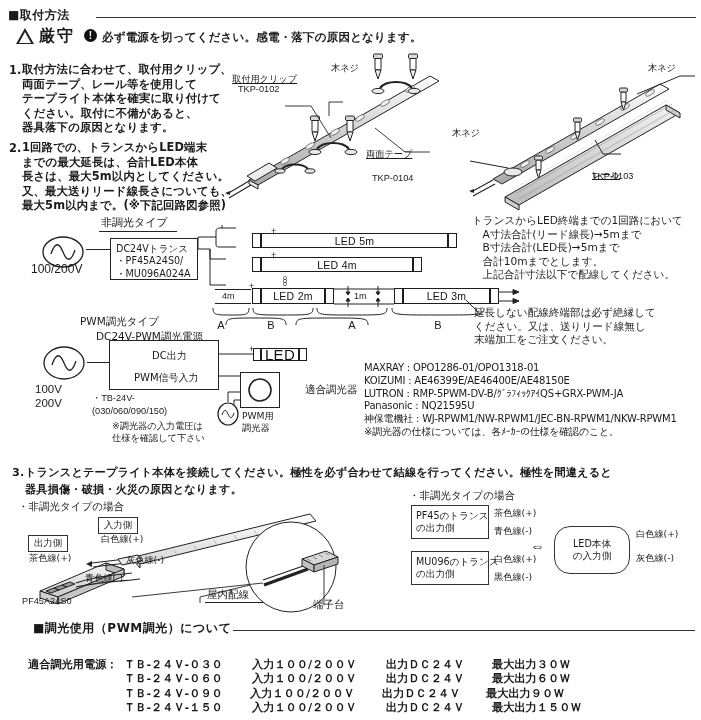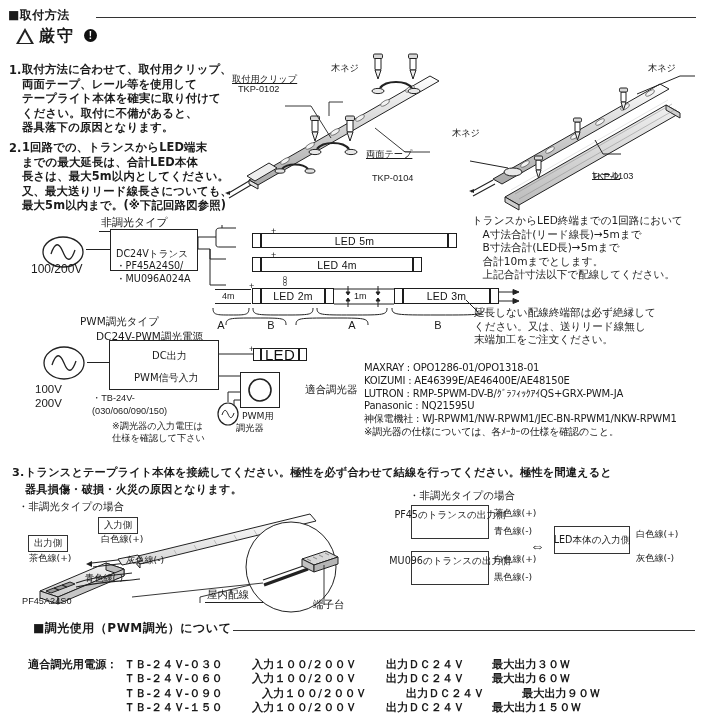--- a/index.html
+++ b/index.html
@@ -120,33 +120,34 @@
     text-align: center;
   }
 
   
   .tbox {
     box-sizing: border-box;
     border: 1.3px solid #222;
     background: #fff;
     font-size: 9.6px;
     line-height: 1.5;
-    padding: 18px 5px;
+    padding: 4px 5px;
+    margin-top: 9px;
   }
 
   .wirebox {
     box-sizing: border-box;
     border: 1.3px solid #333;
     background: #fff;
     font-size: 9.6px;
     line-height: 1.35;
     text-align: left;
     padding: 3px 4px;
     display: flex;
-    flex-direction: row;
+    flex-direction: column;
     justify-content: center;
   }
   .wirelab { font-size: 9.2px; line-height: 1.5; }
   .label-box {
     box-sizing: border-box;
     border: 1px solid #333;
     background: #fff;
     font-size: 9.4px;
     padding: 1px 3px;
     text-align: center;
@@ -162,20 +163,21 @@
 <div id="page">
 
   <div class="abs sec-head jp txt" style="left:8px; top:8px;">■取付方法</div>
   <div class="abs sec-rule" style="left:96px; top:17px; width:600px;"></div>
 
   <div class="abs" style="left:16px; top:28px;">
     <div class="tri"></div>
   </div>
   <div class="abs warn-title jp txt" style="left:39px; top:26px;">厳守</div>
   <div class="abs excl-circ" style="left:84px; top:29px;">!</div>
+  <div class="abs warn-body jp txt" style="left:102px; top:30px;">必ず電源を切ってください。感電・落下の原因となります。</div>
 
   <div class="abs para jp txt" style="left:9px; top:62px;">1.</div>
   <div class="abs para jp" style="left:22px; top:62px;">
     <div class="txt">取付方法に合わせて、取付用クリップ、</div>
     <div class="txt">両面テープ、レール等を使用して</div>
     <div class="txt">テープライト本体を確実に取り付けて</div>
     <div class="txt">ください。取付に不備があると、</div>
     <div class="txt">器具落下の原因となります。</div>
   </div>
 
@@ -451,21 +453,21 @@
   <div class="abs txt" style="left:249px; top:344px; font-size:9px;">+</div>
   <div class="abs ledcap" style="left:253px; top:348px; width:8px; height:13px;"></div>
   <div class="abs ledbar" style="left:261px; top:348px; width:38px; height:13px; font-size:15px;">LED</div>
   <div class="abs ledcap" style="left:299px; top:348px; width:8px; height:13px;"></div>
 
   <div class="abs box" style="left:240px; top:372px; width:40px; height:36px;"></div>
   <svg class="abs" style="left:246px; top:377px;" width="28" height="26" viewBox="0 0 28 26">
     <circle cx="14" cy="13" r="11" fill="#fff" stroke="#222" stroke-width="1.6"></circle>
   </svg>
   <div class="abs tiny2 jp txt" style="left:242px; top:410px;">PWM用</div>
-  <div class="abs tiny2 jp txt" style="left:236px; top:422px;">調光器</div>
+  <div class="abs tiny2 jp txt" style="left:242px; top:422px;">調光器</div>
 
   <svg class="abs" style="left:206px; top:384px;" width="44" height="44" viewBox="0 0 44 44">
     <g stroke="#222" stroke-width="1" fill="none">
       <path d="M34,8 L22,8 L22,18"></path>
       <path d="M34,16 L28,16 L28,22"></path>
       <ellipse cx="22" cy="30" rx="10" ry="11" fill="#fff" stroke="#222" stroke-width="1.2"></ellipse>
       <path d="M16,31 C18,25 20,25 22,30 C24,35 26,35 28,29"></path>
     </g>
   </svg>
 
@@ -576,21 +578,21 @@
     <div class="txt">の出力側</div>
   </div>
 
   <div class="abs wirelab jp txt" style="left:494px; top:506px;">茶色線(+)</div>
   <div class="abs wirelab jp txt" style="left:494px; top:524px;">青色線(-)</div>
   <div class="abs wirelab jp txt" style="left:494px; top:552px;">白色線(+)</div>
   <div class="abs wirelab jp txt" style="left:494px; top:570px;">黒色線(-)</div>
 
   <div class="abs txt" style="left:530px; top:536px; font-size:15px;">⇔</div>
 
-  <div class="abs wirebox jp" style="left:554px; top:526px; width:76px; height:28px; align-items:center;">
+  <div class="abs wirebox jp" style="left:554px; top:526px; width:76px; height:48px; align-items:center;border-radius:16px;">
     <div class="txt" style="text-align:center;">LED本体</div>
     <div class="txt" style="text-align:center;">の入力側</div>
   </div>
   <div class="abs wirelab jp txt" style="left:636px; top:527px;">白色線(+)</div>
   <div class="abs wirelab jp txt" style="left:636px; top:551px;">灰色線(-)</div>
 
 
   <div class="abs sec-head jp txt" style="left:8px; top:621px;margin-left:25px;">■調光使用（PWM調光）について</div>
   <div class="abs sec-rule" style="left:233px; top:630px; width:462px;"></div>
 
@@ -602,21 +604,21 @@
       <span class="jp txt" style="display:inline-block;width:124px">入力１００/２００Ｖ</span>
       <span class="jp txt" style="display:inline-block;width:96px">出力ＤＣ２４Ｖ</span>
       <span class="jp txt">最大出力３０Ｗ</span>
     </div>
     <div style="display:flex; gap:10px; font-size:11.2px; font-weight:bold; line-height:1.42;">
       <span class="jp txt" style="display:inline-block;width:118px">ＴＢ-２４Ｖ-０６０</span>
       <span class="jp txt" style="display:inline-block;width:124px">入力１００/２００Ｖ</span>
       <span class="jp txt" style="display:inline-block;width:96px">出力ＤＣ２４Ｖ</span>
       <span class="jp txt">最大出力６０Ｗ</span>
     </div>
-    <div style="display:flex; gap:20px; font-size:11.2px; font-weight:bold; line-height:1.42;">
+    <div style="display:flex; gap:8px; font-size:11.2px; font-weight:bold; line-height:1.42;">
       <span class="jp txt" style="display:inline-block;width:118px">ＴＢ-２４Ｖ-０９０</span>
       <span class="jp txt" style="display:inline-block;width:124px">入力１００/２００Ｖ</span>
       <span class="jp txt" style="display:inline-block;width:96px">出力ＤＣ２４Ｖ</span>
       <span class="jp txt">最大出力９０Ｗ</span>
     </div>
     <div style="display:flex; gap:10px; font-size:11.2px; font-weight:bold; line-height:1.42;">
       <span class="jp txt" style="display:inline-block;width:118px">ＴＢ-２４Ｖ-１５０</span>
       <span class="jp txt" style="display:inline-block;width:124px">入力１００/２００Ｖ</span>
       <span class="jp txt" style="display:inline-block;width:96px">出力ＤＣ２４Ｖ</span>
       <span class="jp txt">最大出力１５０Ｗ</span>

